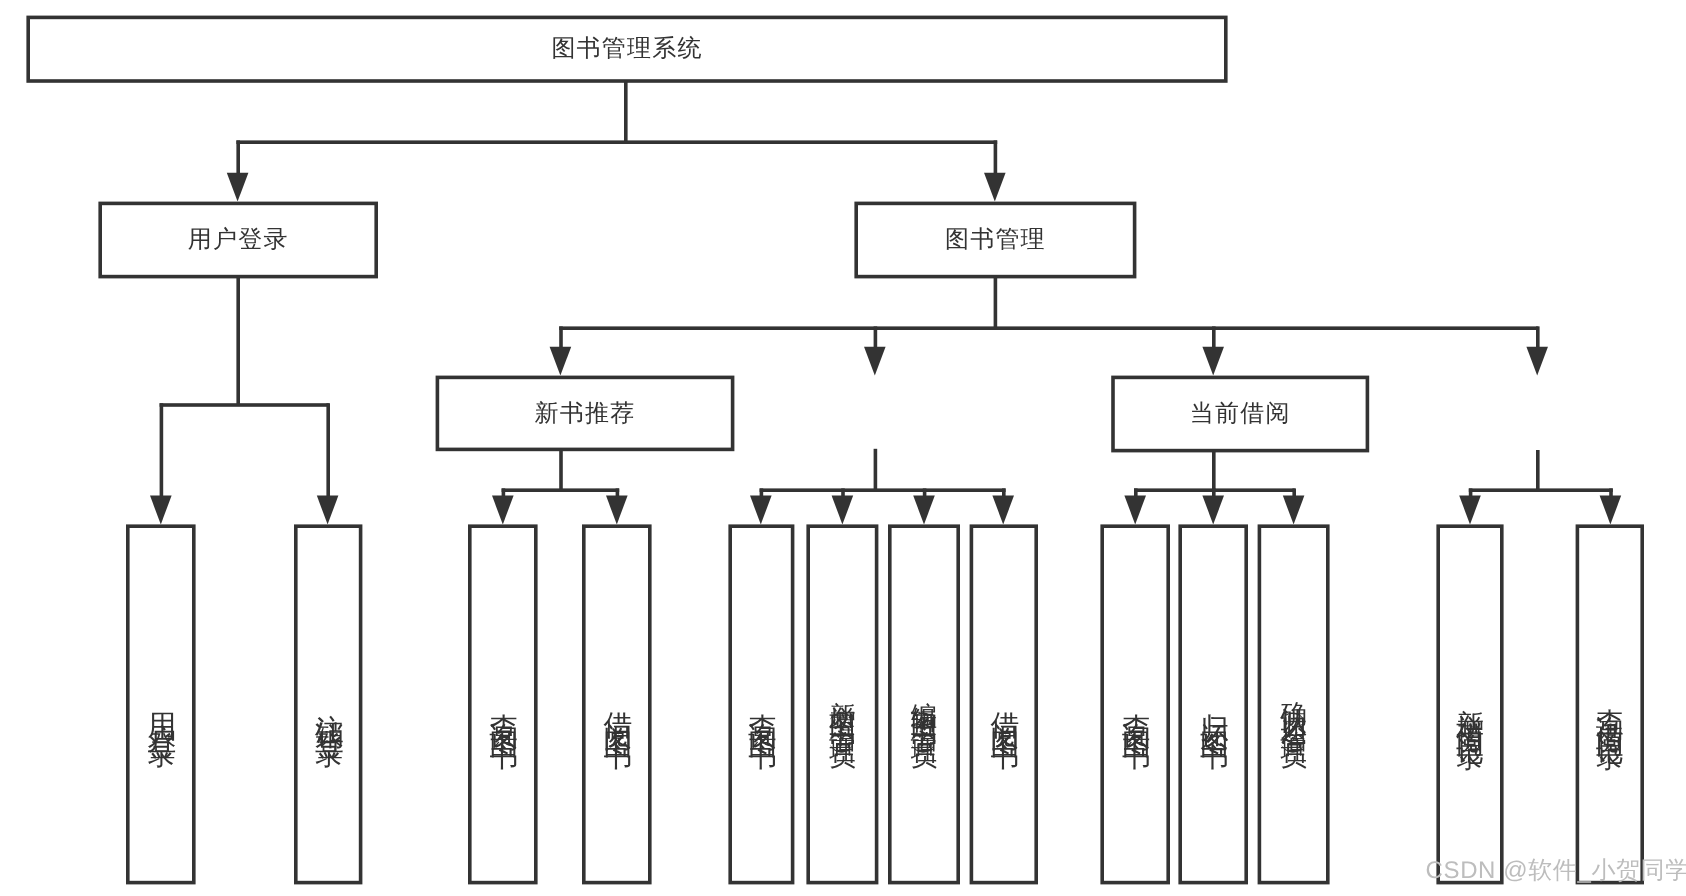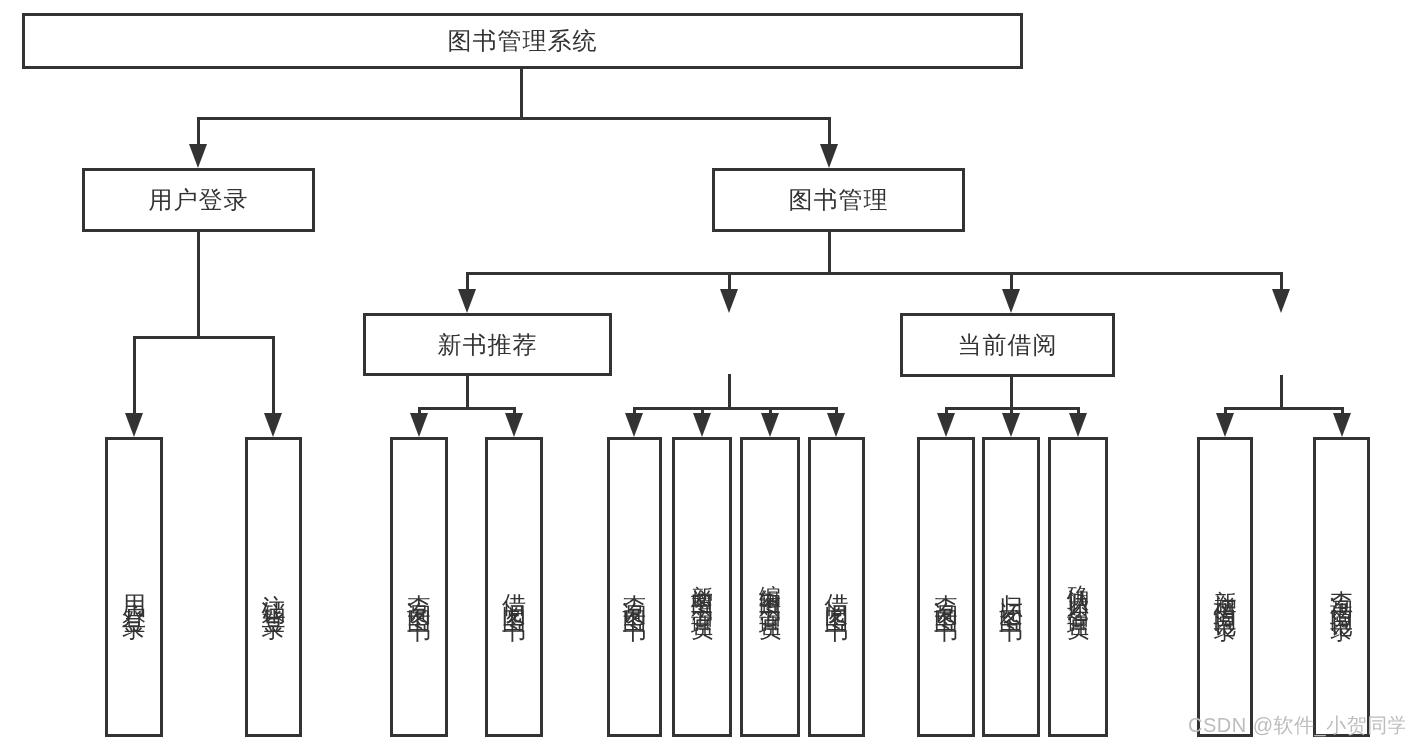--- a/index.html
+++ b/index.html
@@ -22,21 +22,21 @@
   }
   .box {
     position: absolute;
     box-sizing: border-box;
     border: 3px solid var(--line);
     background: var(--bg);
     color: var(--text);
     display: flex;
     align-items: center;
     justify-content: center;
-    font-size: 24px;
+    font-size: 20px;
     letter-spacing: 1px;
     line-height: 1;
   }
   .vbox {
     writing-mode: vertical-rl;
     text-orientation: mixed;
     font-size: 24px;
     letter-spacing: 8px;
     padding-top: 8px;
   }
@@ -75,42 +75,42 @@
   <div class="box" style="left:22px; top:13px; width:1001px; height:56px;">图书管理系统</div>
 
   <div class="vline" style="left:520px; top:67px; height:51px;"></div>
   <div class="hline" style="left:197px; top:117px; width:634px;"></div>
   <div class="vline" style="left:197px; top:117px; height:29px;"></div>
   <div class="arrowhead" style="left:189px; top:144px;"></div>
   <div class="vline" style="left:828px; top:117px; height:29px;"></div>
   <div class="arrowhead" style="left:820px; top:144px;"></div>
 
   <div class="box" style="left:82px; top:168px; width:233px; height:64px;">用户登录</div>
-  <div class="box" style="left:712px; top:168px; width:253px; height:64px;">图书管理</div>
+  <div class="box" style="left:712px; top:168px; width:235px; height:64px;">图书管理</div>
 
   <div class="vline" style="left:197px; top:230px; height:107px;"></div>
   <div class="hline" style="left:133px; top:336px; width:141px;"></div>
   <div class="vline" style="left:133px; top:336px; height:79px;"></div>
   <div class="arrowhead" style="left:125px; top:413px;"></div>
   <div class="vline" style="left:272px; top:336px; height:79px;"></div>
   <div class="arrowhead" style="left:264px; top:413px;"></div>
 
   <div class="vline" style="left:828px; top:230px; height:45px;"></div>
   <div class="hline" style="left:466px; top:272px; width:816px;"></div>
   <div class="vline" style="left:466px; top:272px; height:19px;"></div>
   <div class="arrowhead" style="left:458px; top:289px;"></div>
   <div class="vline" style="left:728px; top:272px; height:19px;"></div>
   <div class="arrowhead" style="left:720px; top:289px;"></div>
   <div class="vline" style="left:1010px; top:272px; height:19px;"></div>
   <div class="arrowhead" style="left:1002px; top:289px;"></div>
   <div class="vline" style="left:1280px; top:272px; height:19px;"></div>
   <div class="arrowhead" style="left:1272px; top:289px;"></div>
 
   <div class="box" style="left:363px; top:313px; width:249px; height:63px;">新书推荐</div>
-  <div class="box" style="left:900px; top:313px; width:215px; height:64px;">当前借阅</div>
+  <div class="box" style="left:926px; top:313px; width:215px; height:64px;">当前借阅</div>
 
   <div class="vline" style="left:466px; top:374px; height:34px;"></div>
   <div class="hline" style="left:418px; top:407px; width:98px;"></div>
   <div class="vline" style="left:418px; top:407px; height:10px;"></div>
   <div class="arrowhead" style="left:410px; top:413px;"></div>
   <div class="vline" style="left:513px; top:407px; height:10px;"></div>
   <div class="arrowhead" style="left:505px; top:413px;"></div>
 
   <div class="vline" style="left:728px; top:374px; height:34px;"></div>
   <div class="hline" style="left:633px; top:407px; width:205px;"></div>

